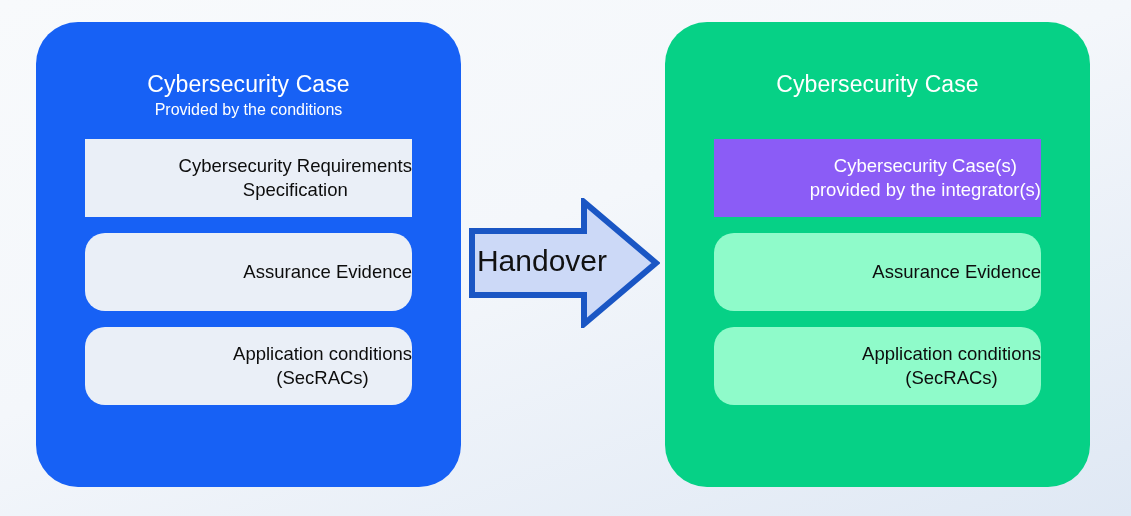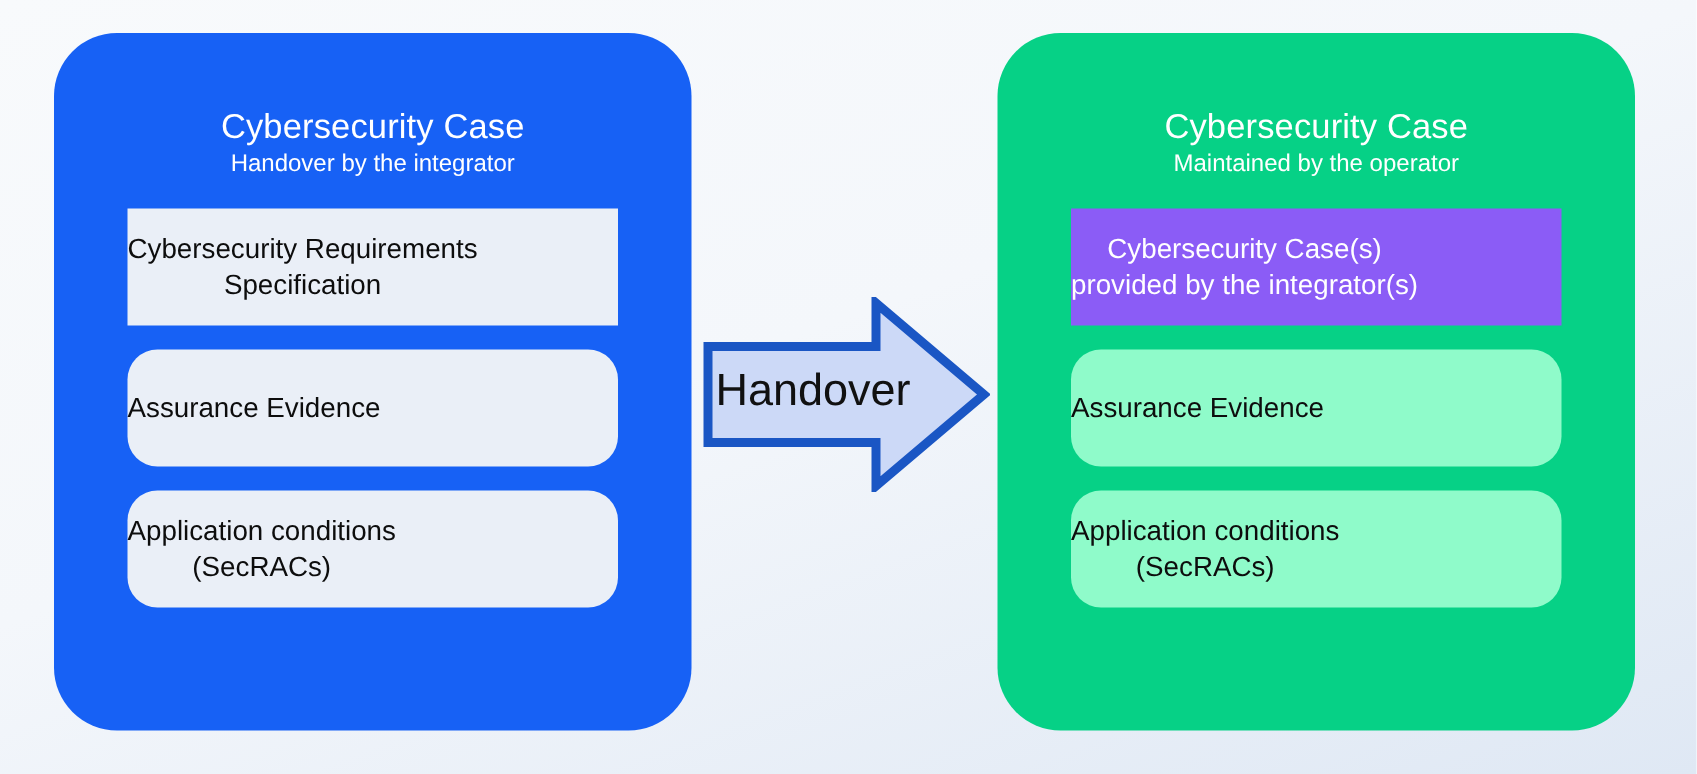--- a/index.html
+++ b/index.html
@@ -70,21 +70,21 @@
     right: 49px;
     top: 117px;
   }
 
   .inner-box {
     box-sizing: border-box;
     width: 100%;
     height: 78px;
     display: flex;
     align-items: center;
-    justify-content: flex-start;
+    justify-content: flex-end;
     text-align: center;
     font-size: 18.5px;
     line-height: 24px;
     color: #0d0d0d;
   }
 
   .inner-box.gap {
     margin-top: 16px;
     border-radius: 20px;
   }
@@ -128,21 +128,21 @@
 </style>
 </head>
 <body>
 
 <div id="canvas">
 
   <div class="card card-left">
 
     <div class="card-header">
       <div class="card-title">Cybersecurity Case</div>
-      <div class="card-subtitle">Handover by the integrator</div>
+      <div class="card-subtitle">Provided by the conditions</div>
     </div>
 
     <div class="inner-list">
 
       <div class="inner-box fill-pale-blue">
         <span class="txt">Cybersecurity Requirements
 Specification</span>
       </div>
 
       <div class="inner-box fill-pale-blue gap">
@@ -161,21 +161,20 @@
     <svg viewBox="0 0 192 130" xmlns="http://www.w3.org/2000/svg">
       <polygon points="4,33 116,33 116,4 188,65 116,126 116,97 4,97" fill="#ccd9f7" stroke="#1a56c4" stroke-width="6" stroke-linejoin="miter"></polygon>
     </svg>
     <div class="arrow-label">Handover</div>
   </div>
 
   <div class="card card-right">
 
     <div class="card-header">
       <div class="card-title">Cybersecurity Case</div>
-      <div class="card-subtitle">Maintained by the operator</div>
     </div>
 
     <div class="inner-list">
 
       <div class="inner-box fill-blue">
         <span class="txt">Cybersecurity Case(s)
 provided by the integrator(s)</span>
       </div>
 
       <div class="inner-box fill-pale-green gap">

